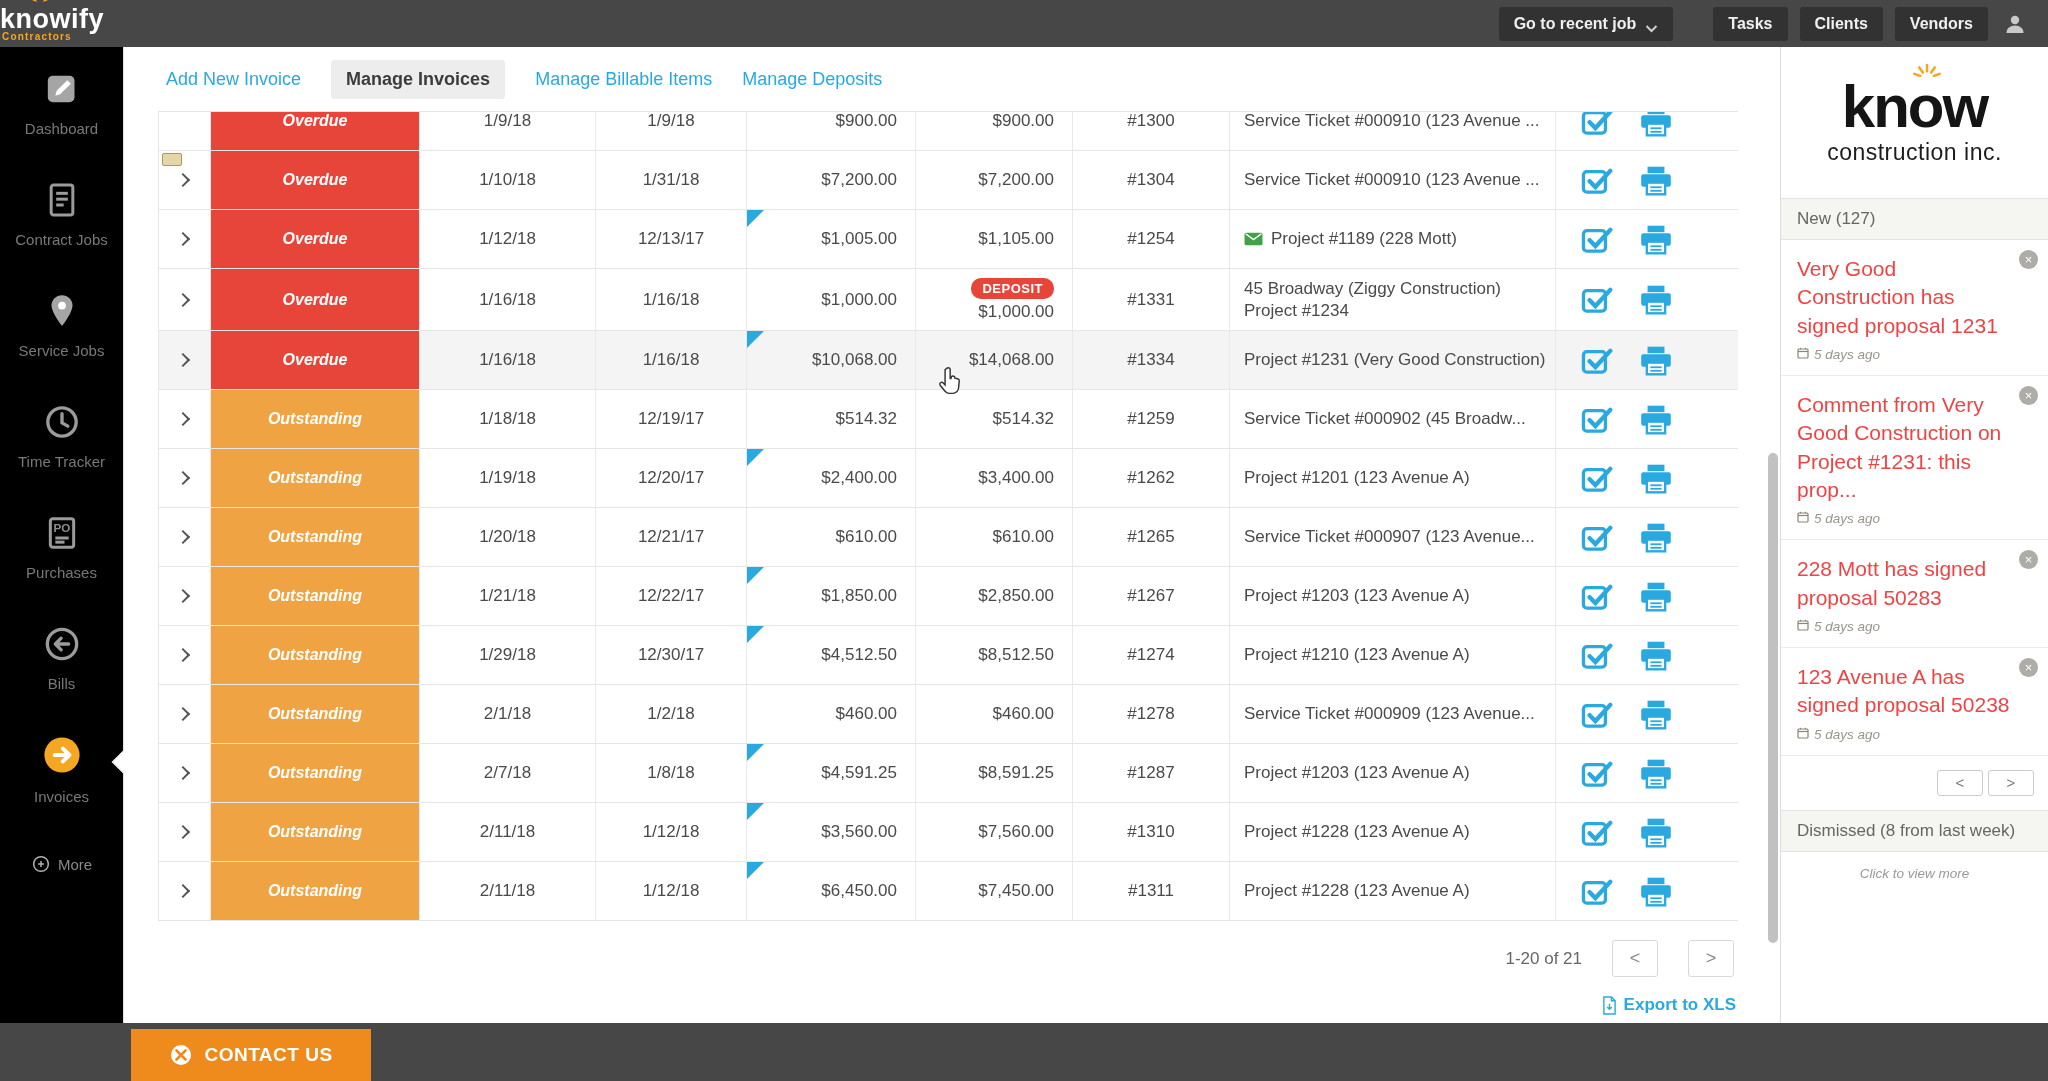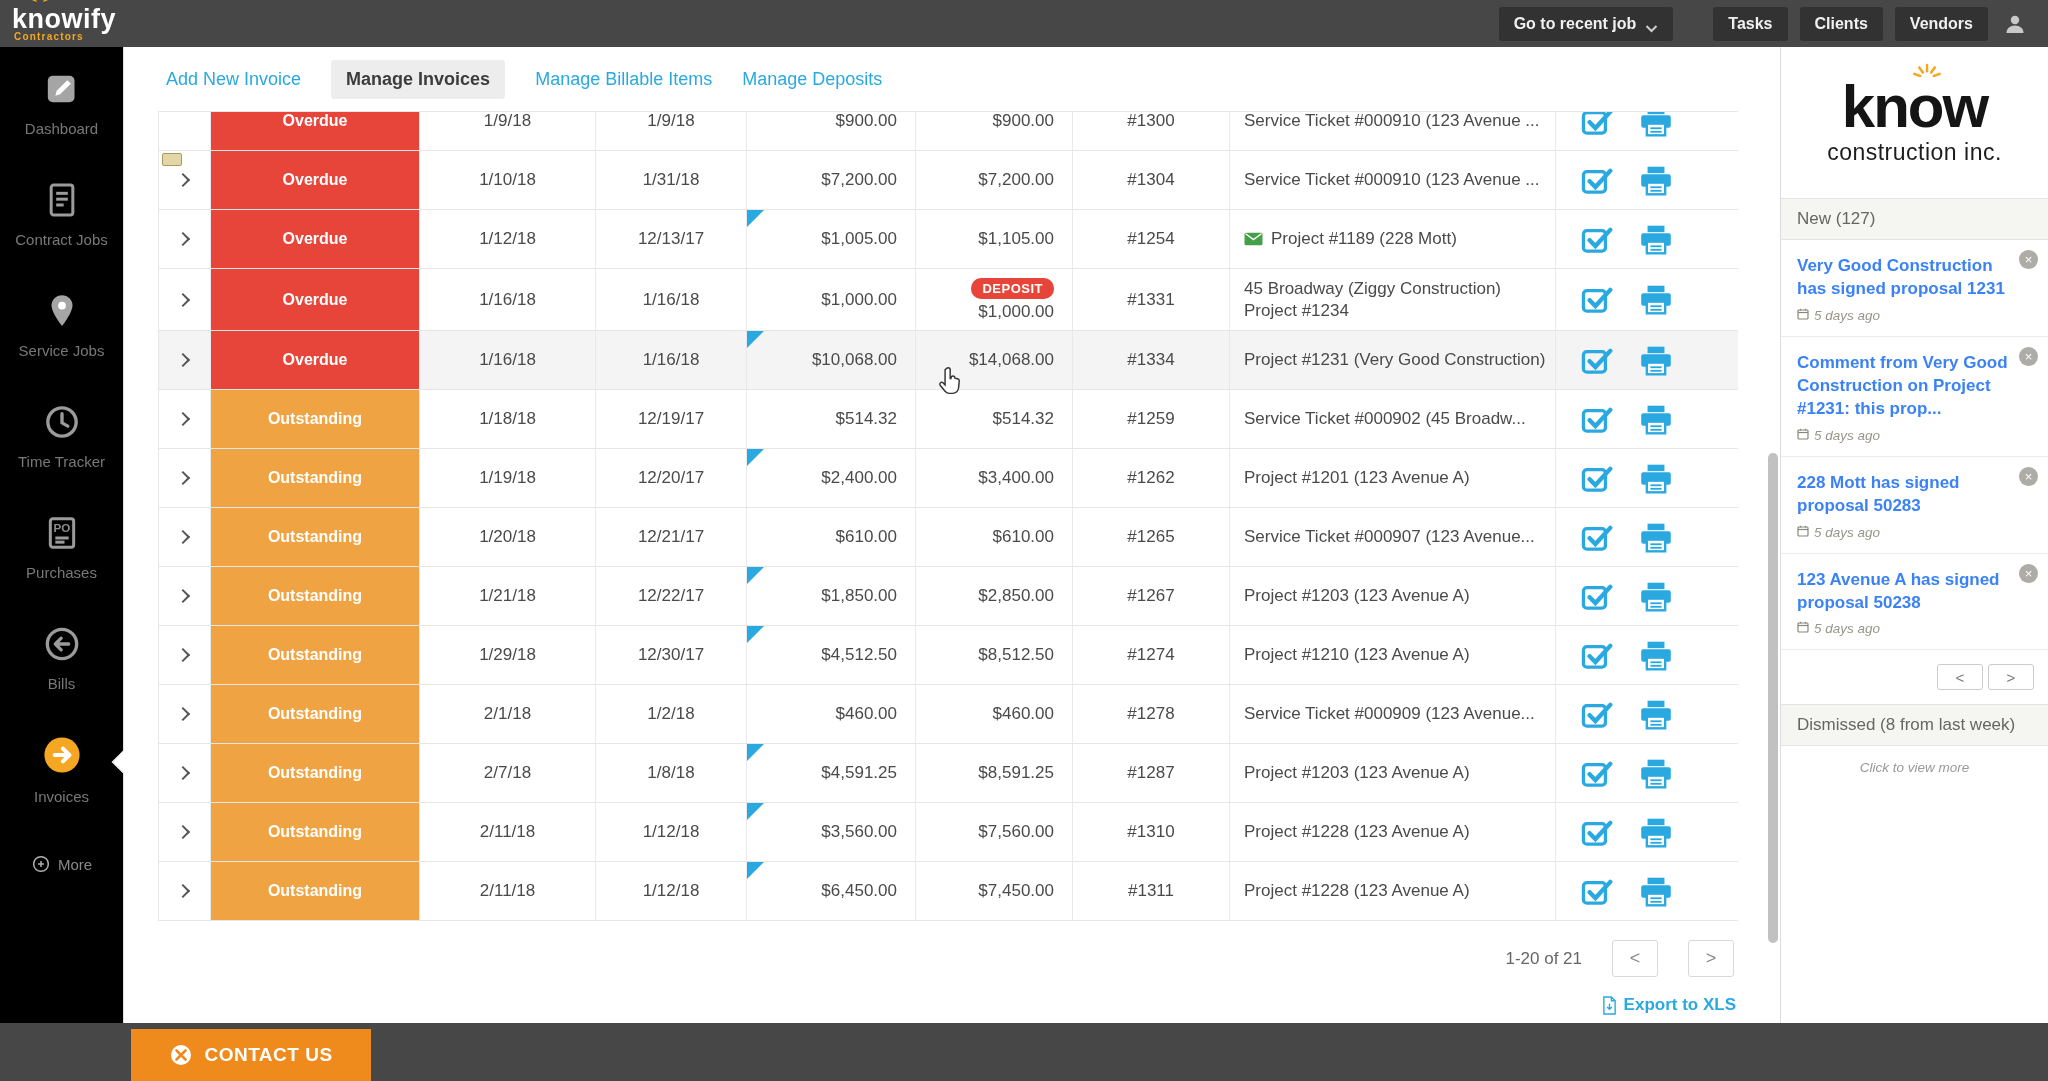--- a/index.html
+++ b/index.html
@@ -1,21 +1,21 @@
 <!DOCTYPE html>
 <html><head>
 <meta charset="utf-8">
 <style>
   * { box-sizing: border-box; margin: 0; padding: 0; }
   html,body { width:2048px; height:1081px; overflow:hidden; }
   body { position:relative; background:#fff; font-family:"Liberation Sans", sans-serif; color:#4a4a4a; }
 
   
   .topbar { position:absolute; left:0; top:0; right:0; height:47px; background:#474747; display:flex; align-items:center; z-index:20; }
-  .brand { margin-left:12px; display:flex; flex-direction:column; line-height:1; }
+  .brand { margin-left:0; display:flex; flex-direction:column; line-height:1; }
   .brand-word { position:relative; display:inline-block; color:#fff; font-size:27px; font-weight:bold; letter-spacing:.5px; }
   .brand-rays { position:absolute; left:30px; top:-7px; }
   .brand-sub { color:#f5a623; font-size:10px; font-weight:bold; letter-spacing:1.2px; margin-top:-1px; margin-left:2px; }
   .topbar-right { margin-left:auto; display:flex; align-items:center; gap:12px; margin-right:18px; }
   .tb-btn { background:#323232; color:#f0f0f0; font-size:16px; font-weight:bold; padding:8px 15px; border-radius:3px; cursor:pointer; display:flex; align-items:center; gap:9px; }
   .tb-btn.recent { margin-right:28px;align-items:flex-end; }
   .avatar-btn { width:30px; height:30px; display:flex; align-items:center; justify-content:center; cursor:pointer; }
 
   
   .sidebar { position:absolute; left:0; top:47px; width:124px; bottom:58px; background:#000000; border-right:1px solid #e0e0e0; z-index:5; }
@@ -32,21 +32,21 @@
   .table-wrap { position:absolute; left:26px; right:42px; top:64px; overflow:hidden; border-top:1px solid #e6e6e6; }
   .row { display:grid; grid-template-columns:52px 209px 176px 151px 169px 157px 157px 326px 183px; height:59px; border-bottom:1px solid #e6e6e6; border-left:1px solid #e6e6e6; background:#fff; }
   .row.tall { height:62px; }
   .row.partial { margin-top:-20px; }
   .row.hovered { background:#f4f4f4; }
   .cell { display:flex; align-items:center; font-size:17px; color:#4a4a4a; border-right:1px solid #e9e9e9; position:relative; overflow:hidden; }
   .c-chevron { justify-content:center; cursor:pointer; }
   .chev { width:10px; height:10px; border-top:2px solid #555; border-right:2px solid #555; transform:rotate(45deg); margin-left:-3px; }
   .note-icon { position:absolute; top:2px; left:3px; width:20px; height:13px; background:#e3d7a8; border:1px solid #a99a5f; border-radius:2px; }
   .c-status { padding:0; }
-  .badge { width:100%; height:100%; display:flex; align-items:center; justify-content:center; color:#fff; font-size:16px; font-weight:600; }
+  .badge { width:100%; height:100%; display:flex; align-items:center; justify-content:center; color:#fff; font-size:16px; font-weight:600;font-style:italic; }
   .st-overdue { background:#e8453a; }
   .st-outstanding { background:#f0a343; }
   .c-date { justify-content:center; }
   .c-amt { justify-content:flex-end; padding-right:18px; }
   .flag { position:absolute; top:0; left:0; width:0; height:0; border-top:17px solid #2aa9e1; border-right:17px solid transparent; }
   .c-total.has-deposit { flex-direction:column; align-items:flex-end; justify-content:center; gap:3px; }
   .deposit { background:#e8453a; color:#fff; font-size:13px; font-weight:bold; letter-spacing:.5px; padding:3px 11px; border-radius:10px; }
   .c-num { justify-content:center; }
   .c-desc { padding:0 14px; gap:8px; }
   .desc-text { white-space:nowrap; line-height:1.25; }
@@ -61,21 +61,21 @@
   .scroll-thumb { position:absolute; right:2px; top:406px; width:10px; height:490px; background:#c1c1c1; border-radius:5px; cursor:pointer; }
 
   
   .rightbar { position:absolute; right:0; top:47px; width:268px; bottom:58px; background:#fff; border-left:1px solid #ddd; }
   .client-logo { text-align:center; padding-top:30px; padding-bottom:32px; }
   .client-word { position:relative; display:inline-block; font-size:60px; font-weight:600; letter-spacing:-2px; color:#151515; line-height:1; }
   .client-rays { position:absolute; left:calc(50% + 12px); top:-15px; transform:translateX(-50%); }
   .client-sub { font-size:23px; color:#1d1d1d; letter-spacing:.5px; margin-top:2px; }
   .panel-header { background:#f5f5f1; border-top:1px solid #e3e3e3; border-bottom:1px solid #e3e3e3; padding:10px 16px; font-size:17px; color:#666; cursor:pointer; }
   .notif { position:relative; padding:15px 38px 13px 16px; border-bottom:1px solid #ececec; cursor:pointer; }
-  .notif-text { font-size:17px; line-height:1.35; color:#3b82f6;font-weight:bold; }
+  .notif-text { font-size:21px; line-height:1.35; color:#ef4444; }
   .notif-close { position:absolute; top:10px; right:10px; width:19px; height:19px; border-radius:50%; background:#aeaca6; color:#fff; font-size:13px; display:flex; align-items:center; justify-content:center; cursor:pointer; }
   .notif-close::before { content:"\00D7"; }
   .notif-time { display:flex; gap:5px; margin-top:7px; font-style:italic; font-size:13.5px; color:#9a958b; }
   .side-pager { display:flex; justify-content:flex-end; gap:5px; padding:14px 14px; }
   .side-pg-btn { width:46px; height:26px; border:1px solid #ccc; border-radius:3px; background:#fff; color:#777; font-size:15px; display:flex; align-items:center; justify-content:center; cursor:pointer; }
   .view-more { text-align:center; font-style:italic; font-size:13.5px; color:#999; padding:14px 0; cursor:pointer; }
 
   
   .footer { position:absolute; left:0; right:0; bottom:0; height:58px; background:#474747; z-index:15; }
   .contact-btn { position:absolute; left:131px; bottom:0; height:52px; width:240px; background:#ef8a1d; color:#fff; display:flex; align-items:center; justify-content:center; gap:11px; font-weight:bold; font-size:19px; letter-spacing:.5px; cursor:pointer; }

